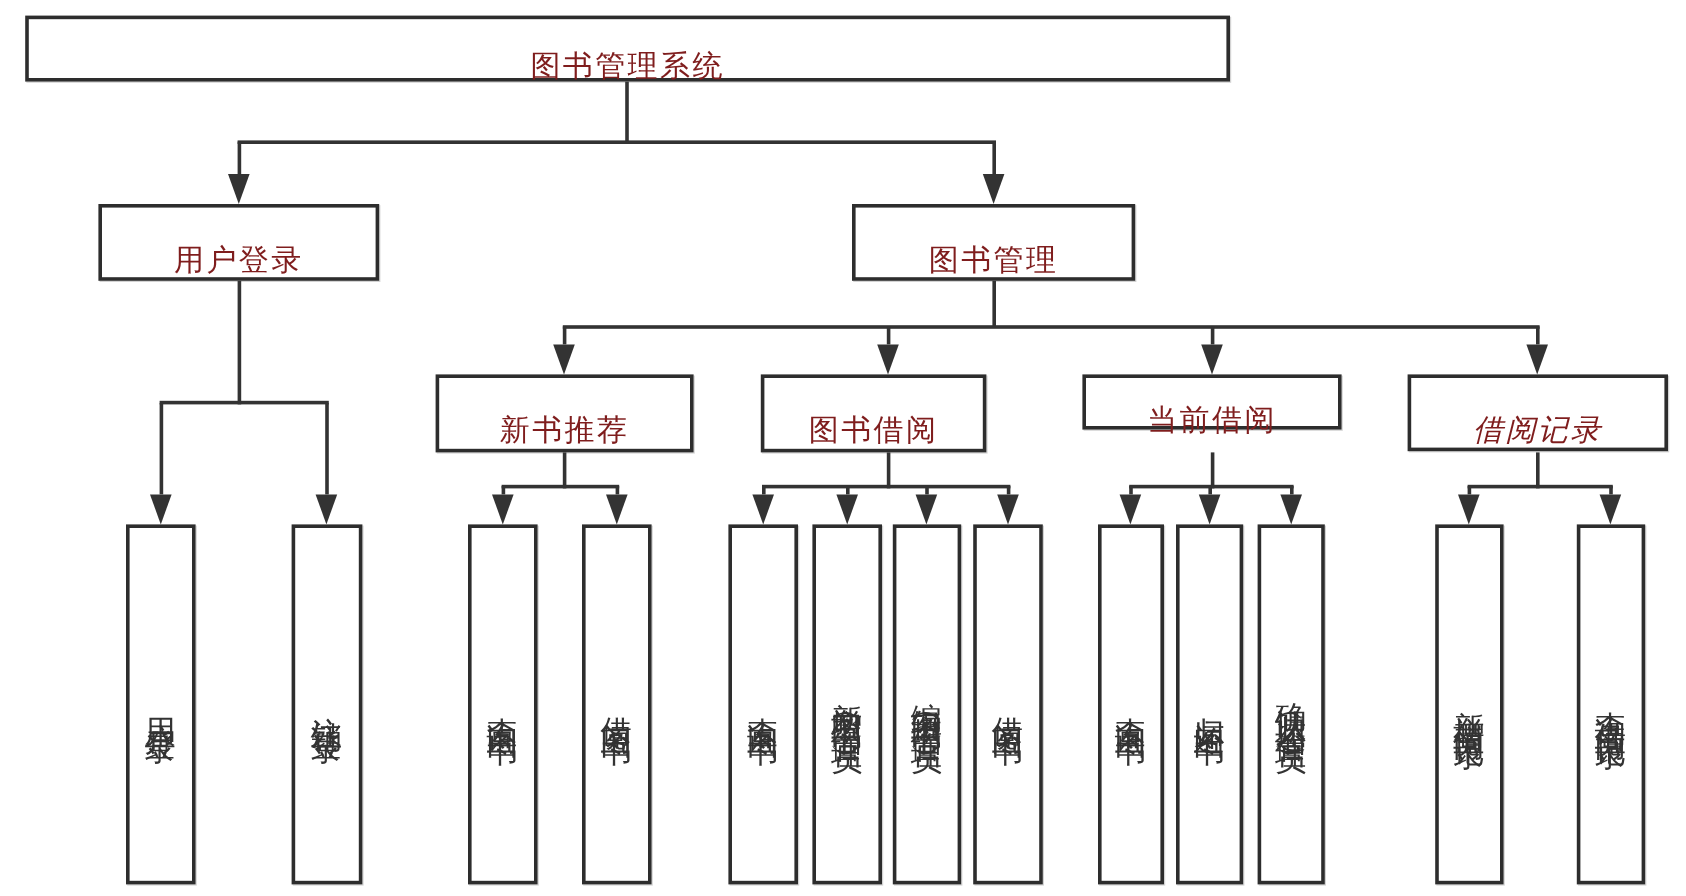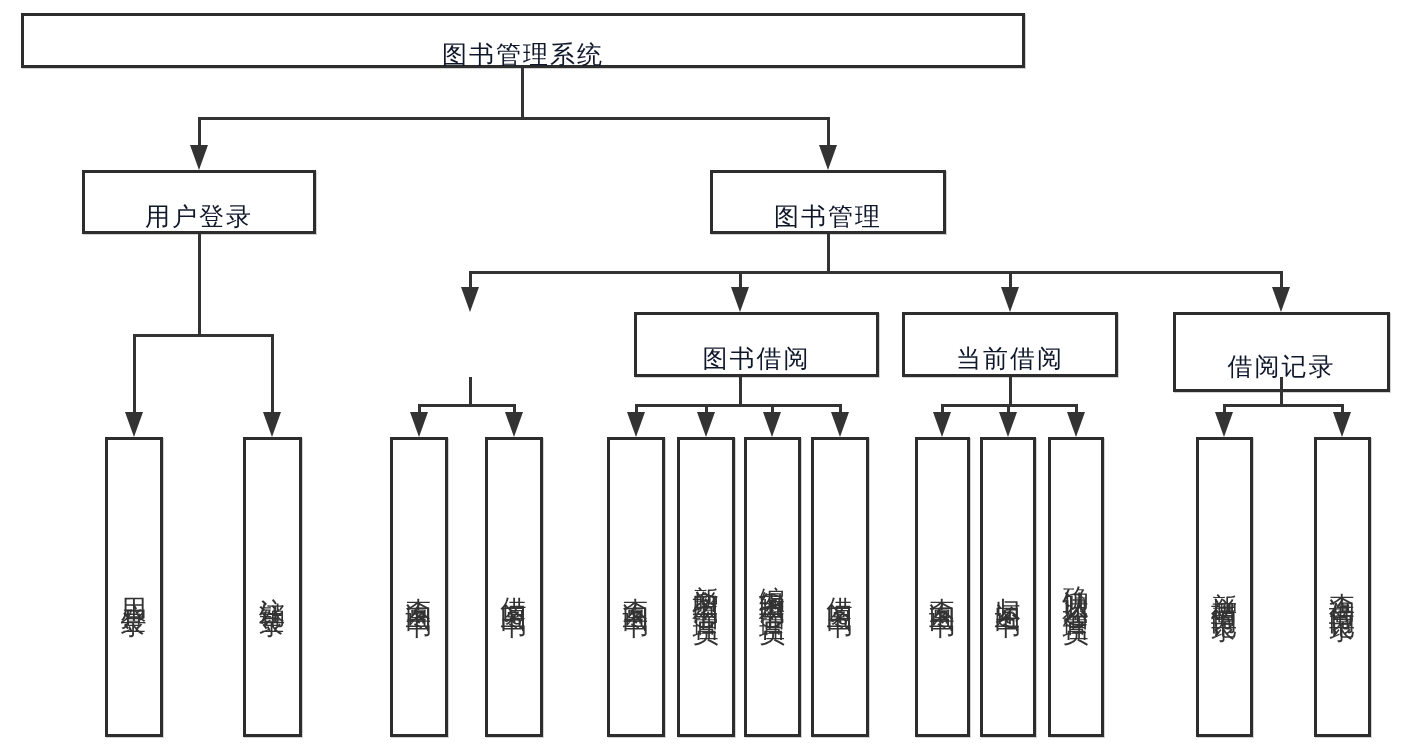--- a/index.html
+++ b/index.html
@@ -25,43 +25,43 @@
     border: 3px solid #2d2d2d;
     background: #ffffff;
     display: flex;
     align-items: center;
     justify-content: center;
     box-shadow: 1px 1px 0 rgba(80,80,80,0.25);
   }
   .node .h-label {
     font-size: 25px;
     letter-spacing: 2px;
-    color: #0f172a;
+    color: #7f1d1d;
     white-space: nowrap;
     margin-top: 28px;
   }
   .node .v-label {
     writing-mode: vertical-rl;
     text-orientation: mixed;
     font-size: 26px;
     letter-spacing: 5px;
     color: #333333;
     line-height: 1;
   }
 
   
   .root-box  { left: 21px;   top: 13px;  width: 1004px; height: 55px; }
 
   .l2-user   { left: 82px;   top: 170px; width: 234px;  height: 64px; }
   .l2-book   { left: 710px;  top: 170px; width: 236px;  height: 64px; justify-content: center; }
 
   .l3-recommend { left: 363px;  top: 312px; width: 215px; height: 65px; }
-  .l3-borrow    { left: 634px;  top: 312px; width: 245px; height: 65px; }
-  .l3-current   { left: 902px;  top: 312px; width: 216px; height: 65px; }
-  .l3-records   { left: 1173px; top: 312px; width: 217px; height: 80px; }
+  .l3-borrow    { left: 634px;  top: 312px; width: 188px; height: 65px; }
+  .l3-current   { left: 902px;  top: 312px; width: 216px; height: 46px; }
+  .l3-records   { left: 1173px; top: 312px; width: 217px; height: 64px; font-style: italic; }
 
   .leaf { top: 437px; height: 300px; }
   .leaf-a1 { left: 105px;  width: 58px; }
   .leaf-a2 { left: 243px;  width: 59px; }
   .leaf-b1 { left: 390px;  width: 58px; }
   .leaf-b2 { left: 485px;  width: 58px; }
   .leaf-c1 { left: 607px;  width: 58px; }
   .leaf-c2 { left: 677px;  width: 58px; }
   .leaf-c3 { left: 744px;  width: 57px; }
   .leaf-c4 { left: 811px;  width: 58px; }
@@ -160,20 +160,23 @@
     <span class="h-label">图书管理系统</span>
   </div>
 
   <div class="node l2-user">
     <span class="h-label">用户登录</span>
   </div>
   <div class="node l2-book">
     <span class="h-label">图书管理</span>
   </div>
 
+  <div class="node l3-recommend">
+    <span class="h-label">新书推荐</span>
+  </div>
   <div class="node l3-borrow">
     <span class="h-label">图书借阅</span>
   </div>
   <div class="node l3-current">
     <span class="h-label">当前借阅</span>
   </div>
   <div class="node l3-records">
     <span class="h-label">借阅记录</span>
   </div>
 

